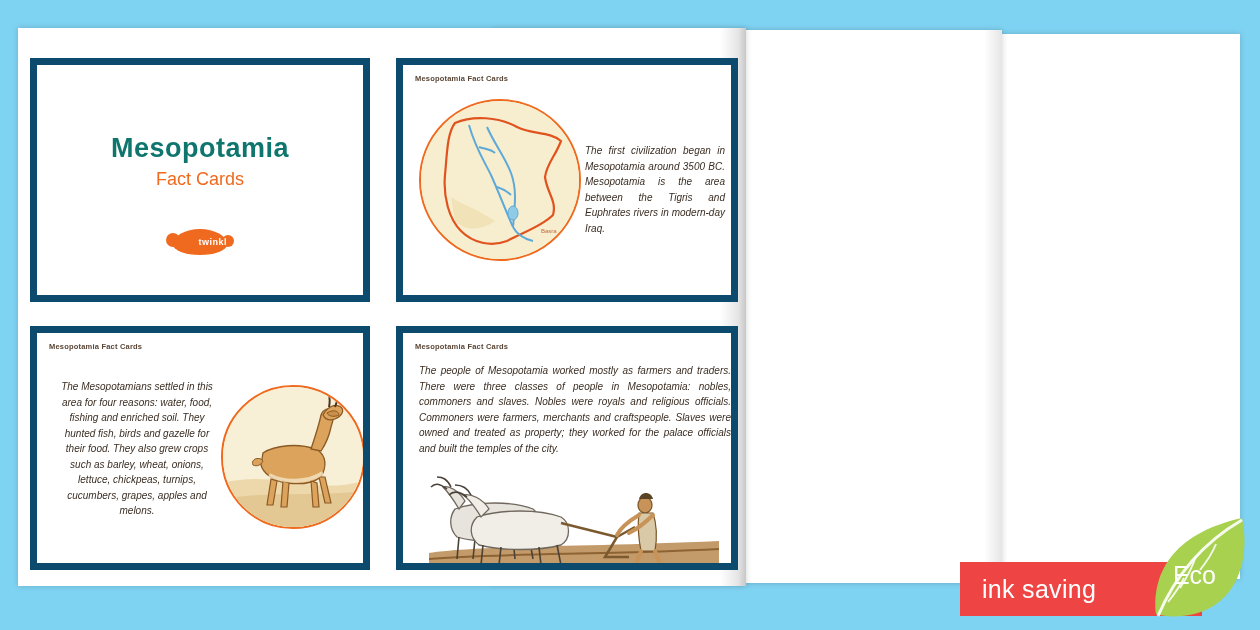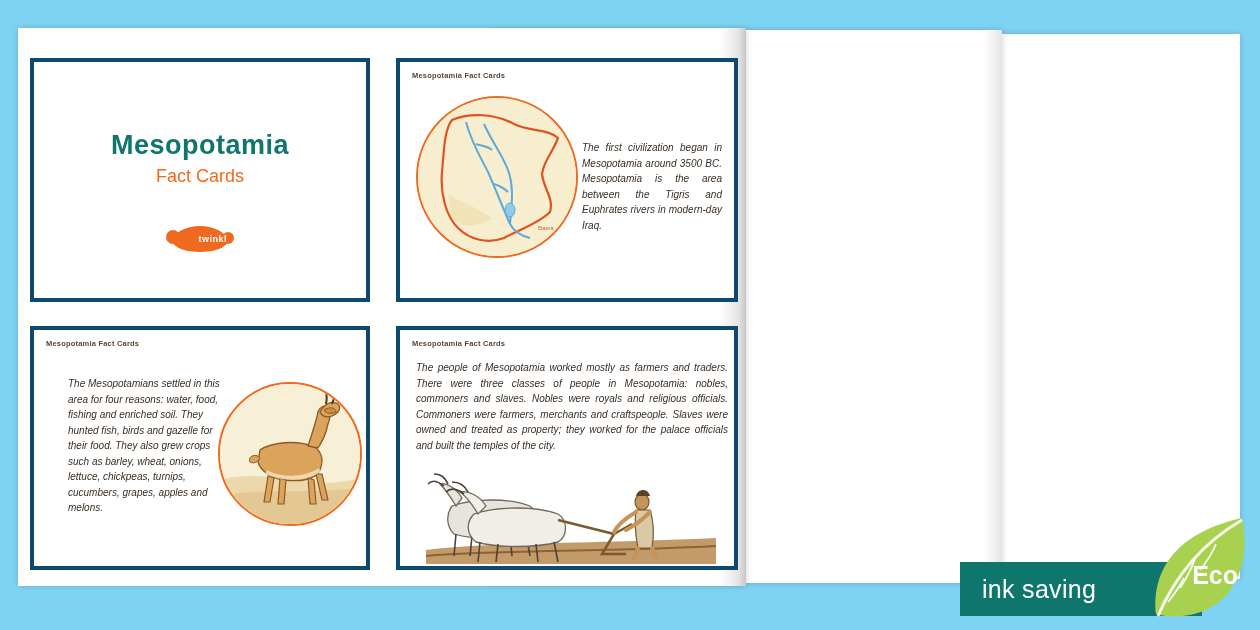--- a/index.html
+++ b/index.html
@@ -62,21 +62,21 @@
     right: 0;
     width: 18px;
     height: 100%;
     background: linear-gradient(to right, rgba(0,0,0,0) 0%, rgba(0,0,0,0.10) 100%);
     pointer-events: none;
   }
 
   
   .card {
     position: absolute;
-    border: 4px solid #0c4a6e;
+    border: 7px solid #0c4a6e;
     background: #ffffff;
     box-sizing: border-box;
     overflow: hidden;
   }
   .card-eyebrow {
     position: absolute;
     left: 12px;
     top: 9px;
     font-size: 7.5px;
     font-weight: bold;
@@ -179,44 +179,44 @@
     bottom: 8px;
     width: 300px;
     height: 66px;
   }
   #eco-pill {
     position: absolute;
     left: 0;
     top: 6px;
     width: 242px;
     height: 54px;
-    background: #0f766e;
+    background: #ef4444;
     display: flex;
     align-items: center;
   }
   #eco-text {
     color: #ffffff;
     font-size: 25px;
     margin-left: 22px;
     letter-spacing: 0.3px;
   }
   #eco-leaf {
     position: absolute;
     right: 6px;
     bottom: 0px;
     width: 112px;
     height: 110px;
   }
   #eco-word {
     position: absolute;
-    right: 22px;
+    right: 44px;
     bottom: 32px;
     color: #ffffff;
     font-size: 25px;
-    font-weight: bold;
+    font-weight: normal;
   }
 </style>
 </head>
 <body>
 
 <div id="stage">
 
   <div class="sheet" id="sheet-back">
 
     <div class="card" style="left:-232px; top:30px; width:480px; height:240px;">
@@ -367,21 +367,21 @@
           <ellipse cx="92" cy="112" rx="5" ry="7" fill="#8fcbe6" stroke="#5fa9d8" stroke-width="1"></ellipse>
 
           <path d="M30,96 C42,104 60,110 74,120 C60,130 44,130 34,120 Z" fill="#f0dfb0" opacity="0.8"></path>
           <text x="120" y="132" font-family="Liberation Sans, sans-serif" font-size="6" fill="#c36a3a">Basra</text>
         </svg>
       </div>
     </div>
 
     <div class="card" style="left:12px; top:298px; width:340px; height:244px;">
       <div class="card-eyebrow">Mesopotamia Fact Cards</div>
-      <div class="card-body" style="left:34px; top:46px; width:160px; text-align:left;">The Mesopotamians settled in this area for four reasons: water, food, fishing and enriched soil. They hunted fish, birds and gazelle for their food. They also grew crops such as barley, wheat, onions, lettuce, chickpeas, turnips, cucumbers, grapes, apples and melons.</div>
+      <div class="card-body" style="left:20px; top:46px; width:160px; text-align:center;">The Mesopotamians settled in this area for four reasons: water, food, fishing and enriched soil. They hunted fish, birds and gazelle for their food. They also grew crops such as barley, wheat, onions, lettuce, chickpeas, turnips, cucumbers, grapes, apples and melons.</div>
 
       <div class="circle-ill" style="left:184px; top:52px; width:140px; height:140px;">
         <svg viewBox="0 0 140 140" width="140" height="140">
           <rect x="0" y="0" width="140" height="140" fill="#f7efd6"></rect>
           <path d="M0,96 C30,88 60,94 90,98 C110,100 126,98 140,94 L140,140 L0,140 Z" fill="#ecd8ab"></path>
           <path d="M0,112 C40,104 90,110 140,104 L140,140 L0,140 Z" fill="#e3c894"></path>
 
           <g fill="#dba35c" stroke="#8c5a24" stroke-width="1.3">
             <path d="M40,66 C52,58 76,56 92,62 C102,66 104,76 100,86 C96,96 80,98 64,96 C50,94 40,86 38,78 Z"></path>
 

